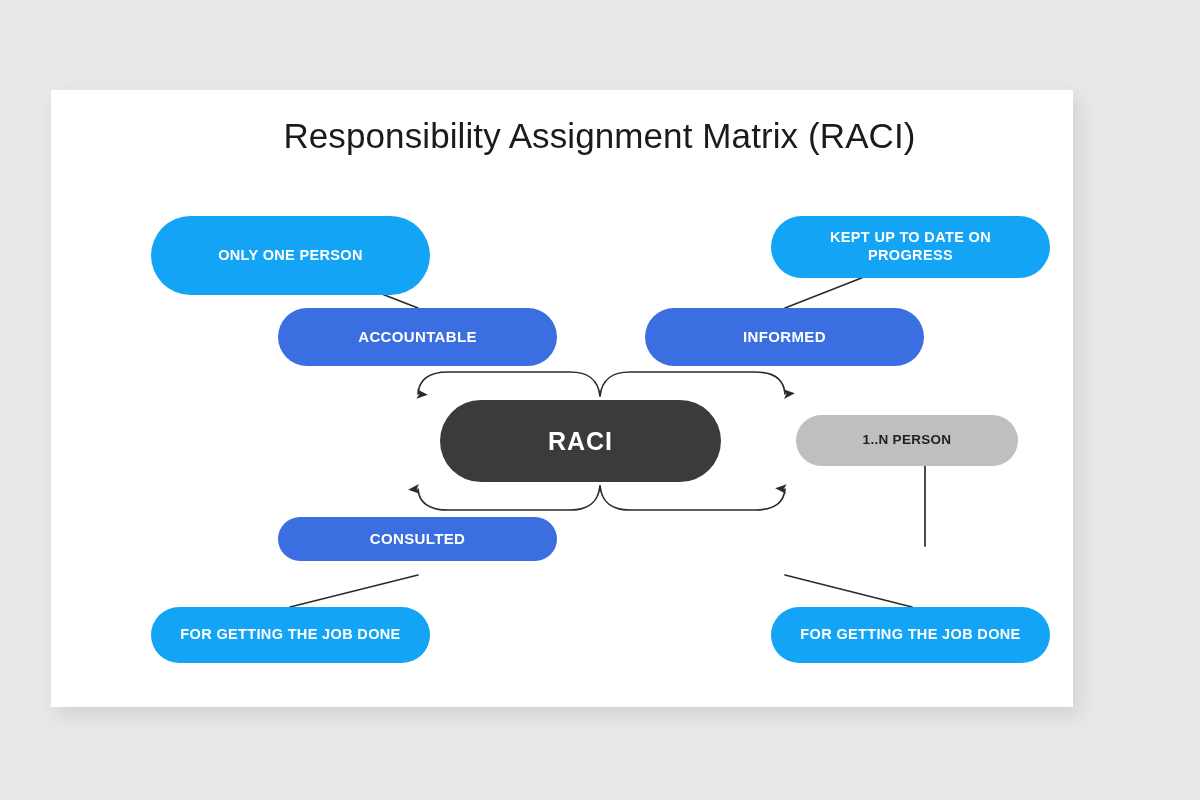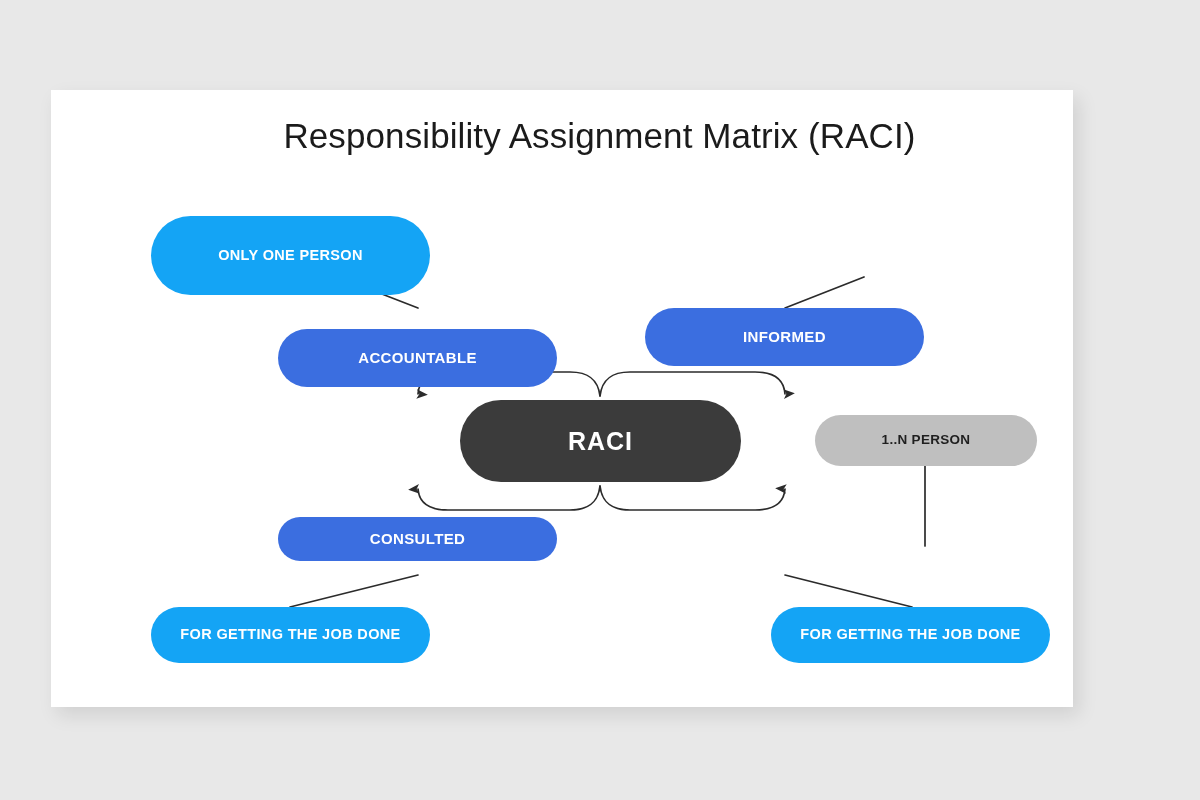--- a/index.html
+++ b/index.html
@@ -87,24 +87,24 @@
     letter-spacing: 1px;
   }
   .node-note {
     background: #bfbfbf;
     color: #1f1f1f;
     font-size: 13.5px;
     letter-spacing: 0.3px;
   }
   #node-only-one-person   { left: 151px; top: 216px; width: 279px; height: 79px; }
   #node-kept-up-to-date   { left: 771px; top: 216px; width: 279px; height: 62px; }
-  #node-accountable       { left: 278px; top: 308px; width: 279px; height: 58px; margin-top: 21px; }
+  #node-accountable       { left: 278px; top: 308px; width: 279px; height: 58px; }
   #node-informed          { left: 645px; top: 308px; width: 279px; height: 58px; }
-  #node-raci              { left: 460px; top: 400px; width: 281px; height: 82px; }
-  #node-n-person          { left: 815px; top: 415px; width: 222px; height: 51px; }
+  #node-raci              { left: 440px; top: 400px; width: 281px; height: 82px; }
+  #node-n-person          { left: 796px; top: 415px; width: 222px; height: 51px; }
   #node-consulted         { left: 278px; top: 517px; width: 279px; height: 44px; }
   #node-responsibility    { left: 645px; top: 517px; width: 279px; height: 58px; }
   #node-job-done-left     { left: 151px; top: 607px; width: 279px; height: 56px; }
   #node-job-done-right    { left: 771px; top: 607px; width: 279px; height: 56px; }
 </style>
 </head>
 <body>
 
 <div id="slide-canvas">
 
@@ -145,20 +145,26 @@
       <path d="M785,575 L912,607"></path>
 
       <path d="M925,466 L925,546"></path>
     </g>
   </svg>
 
   <div class="node node-outer" id="node-only-one-person">
     <span>ONLY ONE PERSON</span>
   </div>
 
+  <div class="node node-outer" id="node-kept-up-to-date">
+    <span>
+      <span>KEPT UP TO DATE ON</span><br>
+      <span>PROGRESS</span>
+    </span>
+  </div>
 
   <div class="node node-role" id="node-accountable">
     <span>ACCOUNTABLE</span>
   </div>
 
   <div class="node node-role" id="node-informed">
     <span>INFORMED</span>
   </div>
 
   <div class="node node-center" id="node-raci">

